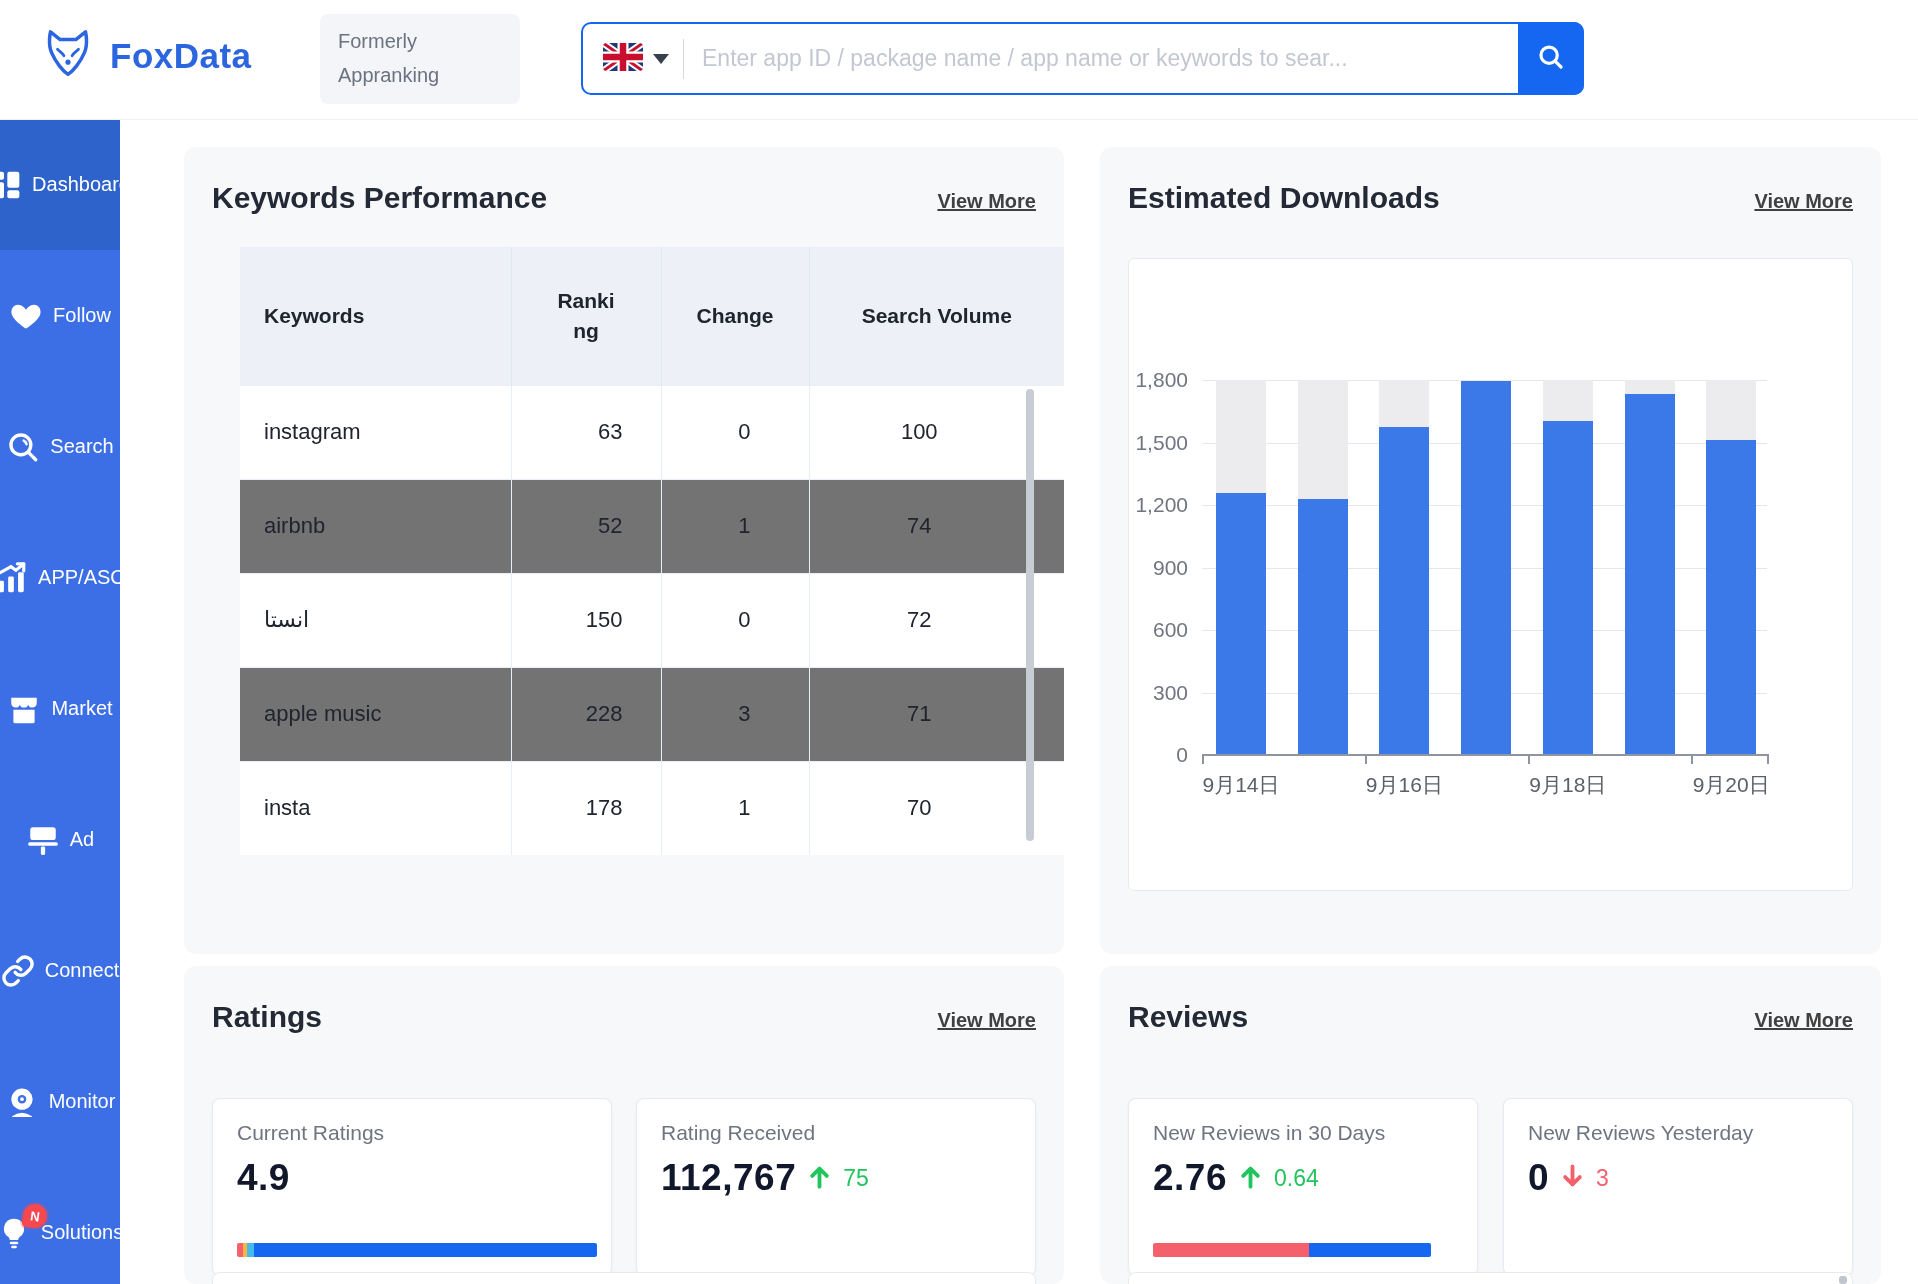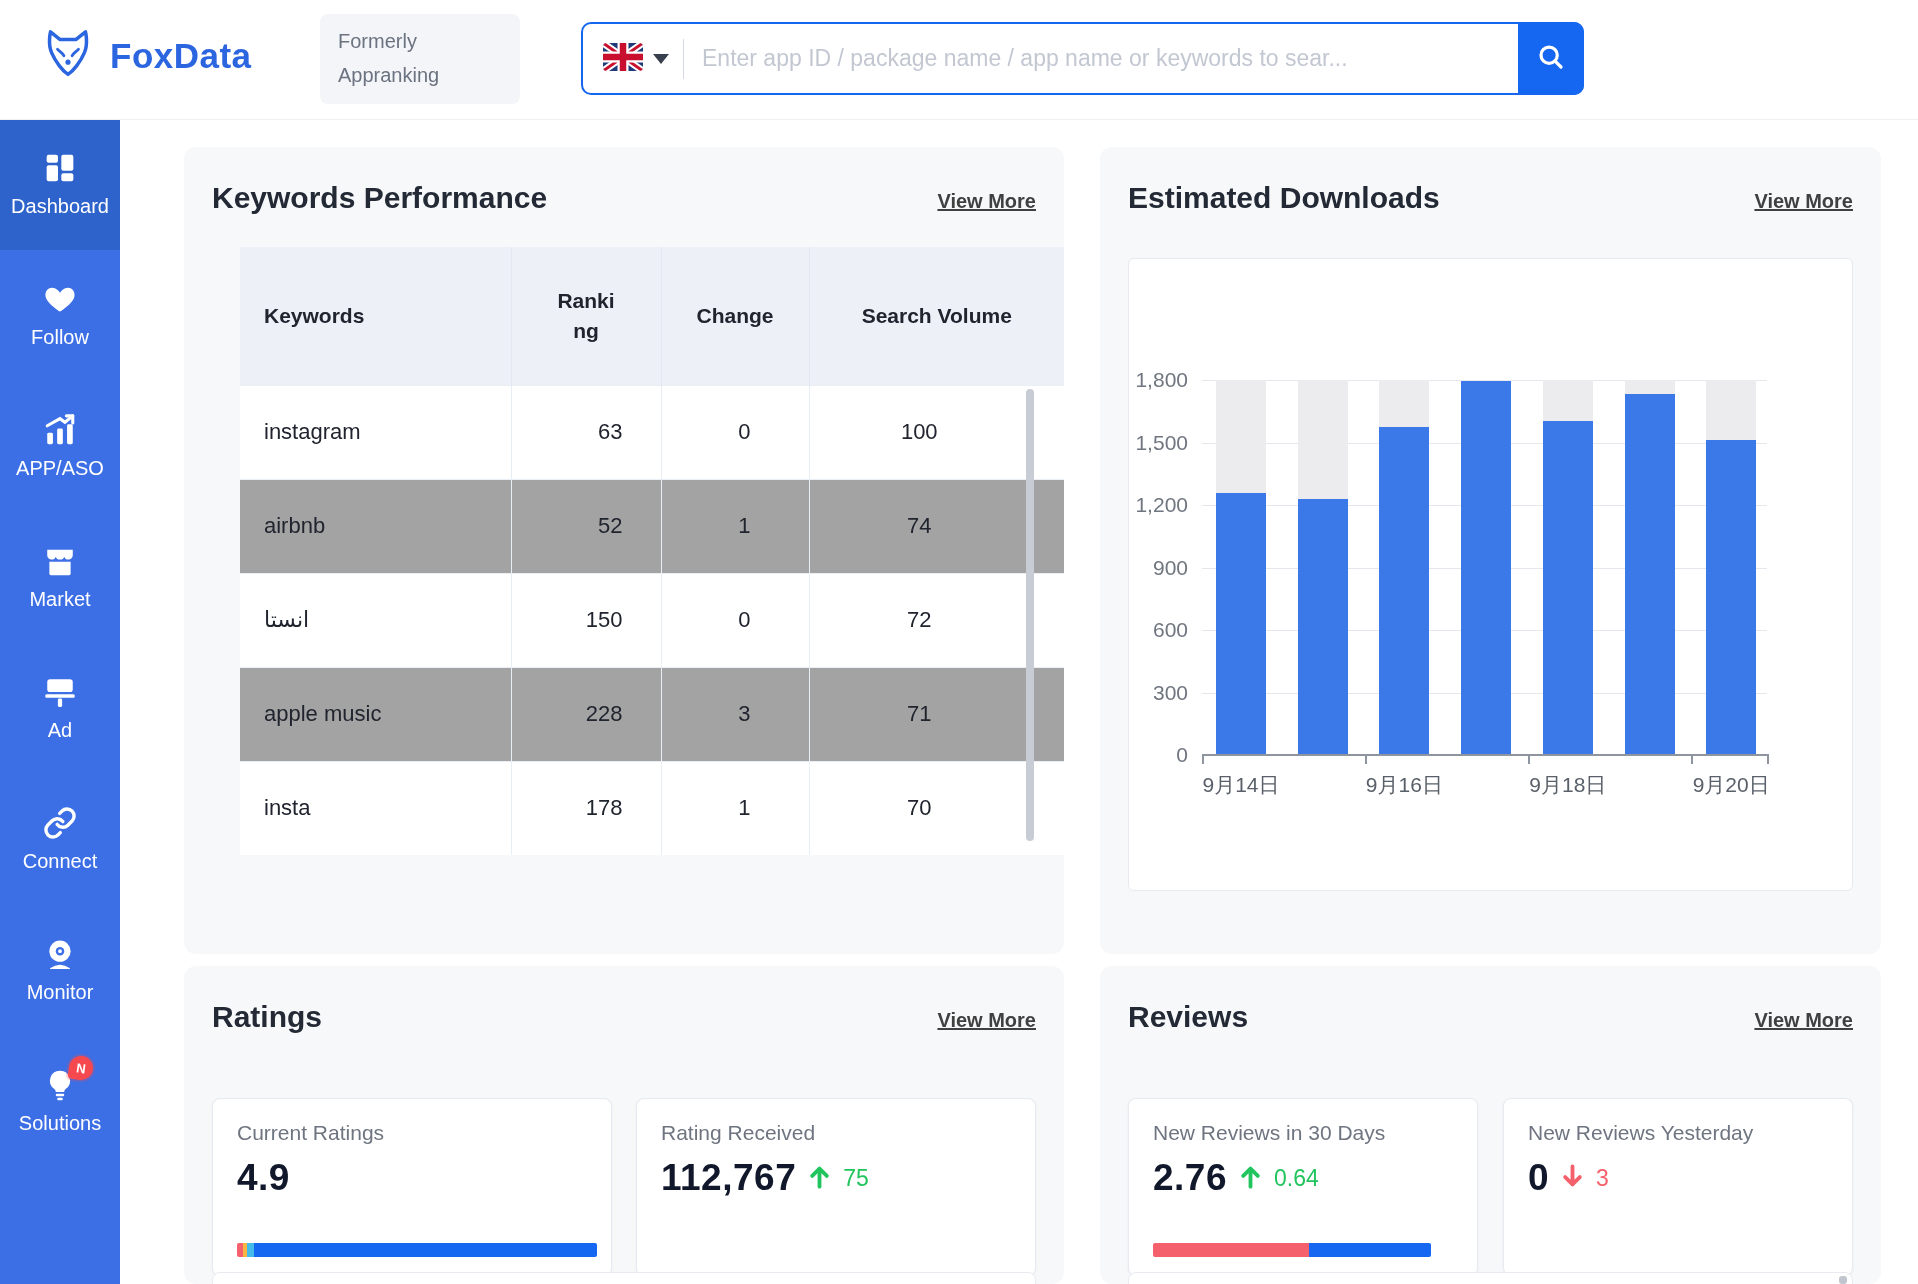--- a/index.html
+++ b/index.html
@@ -16,41 +16,41 @@
   .flag-zone{display:flex;align-items:center;gap:10px;padding:0 14px 0 20px;cursor:pointer;}
   .caret{width:0;height:0;border-left:8px solid transparent;border-right:8px solid transparent;border-top:10px solid #38404d;}
   .search-divider{width:1px;height:40px;background:#d4d8df;margin-right:16px;}
   .search-input{flex:1;border:none;outline:none;font-size:23px;color:#38404d;background:transparent;height:60px;
     font-family:"Liberation Sans","DejaVu Sans",sans-serif;}
   .search-input::placeholder{color:#c2c7d1;}
   .search-btn{width:66px;height:73px;margin:-2px -2px -2px 0;background:#1566f0;border:none;border-radius:0 10px 10px 0;
     display:flex;align-items:center;justify-content:center;cursor:pointer;}
   
   .sidebar{position:absolute;left:0;top:119px;width:120px;height:1165px;background:#3c6fe5;z-index:4;display:flex;flex-direction:column;}
-  .sidebar-item{height:131px;flex:0 0 131px;display:flex;flex-direction:column;align-items:center;justify-content:center;gap:10px;cursor:pointer;}
+  .sidebar-item{height:131px;flex:0 0 131px;display:flex;flex-direction:row;align-items:center;justify-content:center;gap:10px;cursor:pointer;}
   .sidebar-item.active{background:#2d63cb;}
   .sb-icon{position:relative;width:34px;height:34px;display:flex;align-items:center;justify-content:center;}
   .sb-label{color:#fff;font-size:20px;}
   .sb-badge{position:absolute;right:-16px;top:-12px;min-width:24px;height:24px;background:#f5484f;border-radius:50% 50% 50% 4px;
     color:#fff;font-size:13px;font-weight:700;display:flex;align-items:center;justify-content:center;transform:rotate(8deg);
     box-shadow:0 0 0 2px rgba(245,72,79,.25);}
   
   .content{position:absolute;left:108px;top:119px;width:1798px;height:1165px;background:#fff;}
   .panel{position:absolute;background:#f7f8fa;border-radius:12px;box-sizing:border-box;overflow:hidden;}
   .panel-head{display:flex;align-items:baseline;justify-content:space-between;padding:34px 28px 24px 28px;}
   .panel-title{font-size:30px;font-weight:700;color:#232a35;}
   .view-more{font-size:20px;font-weight:700;color:#404040;text-decoration:underline;cursor:pointer;}
   
   .kw-table{margin:8px 28px 0 28px;width:824px;border-collapse:collapse;table-layout:fixed;position:relative;background:#fff;}
   .kw-table th{background:#edf0f6;font-size:21px;font-weight:700;color:#20242e;height:138px;box-sizing:border-box;
     border-right:1px solid #e2e8f1;vertical-align:middle;}
   .kw-table td{font-size:22px;color:#20242e;height:94px;box-sizing:border-box;background:#fff;
     border-right:1px solid #e8eef6;border-top:1px solid #eaeff5;vertical-align:middle;}
   .kw-table tr td:last-child,.kw-table tr th:last-child{border-right:none;}
-  .kw-table tr.alt td{background:#a3a3a3;}
+  .kw-table tr.alt td{background:#737373;}
   .th-keywords{text-align:left;padding-left:24px;}
   .th-ranking{text-align:center;}
   .th-ranking span{display:inline-block;max-width:64px;overflow-wrap:anywhere;line-height:30px;}
   .th-change{text-align:center;}
   .th-volume{text-align:center;}
   .td-c0{text-align:left;padding-left:24px;}
   .td-c1{text-align:right;padding-right:38px;}
   .td-c2{text-align:right;padding-right:58px;}
   .td-c3{text-align:center;padding-right:36px;}
   .table-wrap{position:relative;width:824px;margin:0 0 0 28px;}
@@ -147,20 +147,30 @@
         </div>
         <div class="sb-label">Dashboard</div>
       </div>
       <div class="sidebar-item">
         <div class="sb-icon">
           <svg width="34" height="34" viewBox="0 0 24 24" fill="#fff">
             <path d="M12 21s-8.5-5.3-10-10C.9 7.5 3 4 6.5 4 9 4 11 6 12 7.5 13 6 15 4 17.5 4 21 4 23.1 7.5 22 11c-1.5 4.7-10 10-10 10z"></path>
           </svg>
         </div>
         <div class="sb-label">Follow</div>
+      </div>
+      <div class="sidebar-item">
+        <div class="sb-icon">
+          <svg width="34" height="34" viewBox="0 0 24 24" fill="none">
+            <circle cx="10.5" cy="10.5" r="7" stroke="#fff" stroke-width="2.4"></circle>
+            <path d="M15.8 15.8 L21 21" stroke="#fff" stroke-width="2.4" stroke-linecap="round"></path>
+            <path d="M12.5 7.5 a4 4 0 0 1 2 2.5" stroke="#fff" stroke-width="1.8" stroke-linecap="round"></path>
+          </svg>
+        </div>
+        <div class="sb-label">Search</div>
       </div>
       <div class="sidebar-item">
         <div class="sb-icon">
           <svg width="34" height="34" viewBox="0 0 24 24" fill="#fff">
             <rect x="3" y="14" width="4" height="8" rx="1"></rect>
             <rect x="10" y="11" width="4" height="11" rx="1"></rect>
             <rect x="17" y="8" width="4" height="14" rx="1"></rect>
             <path d="M3 9 L12 4 L15.5 6.5 L21 2" stroke="#fff" stroke-width="2.2" fill="none" stroke-linecap="round"></path>
             <path d="M21 2 L21 7 M21 2 L16.5 2" stroke="#fff" stroke-width="2.2" fill="none" stroke-linecap="round"></path>
           </svg>

